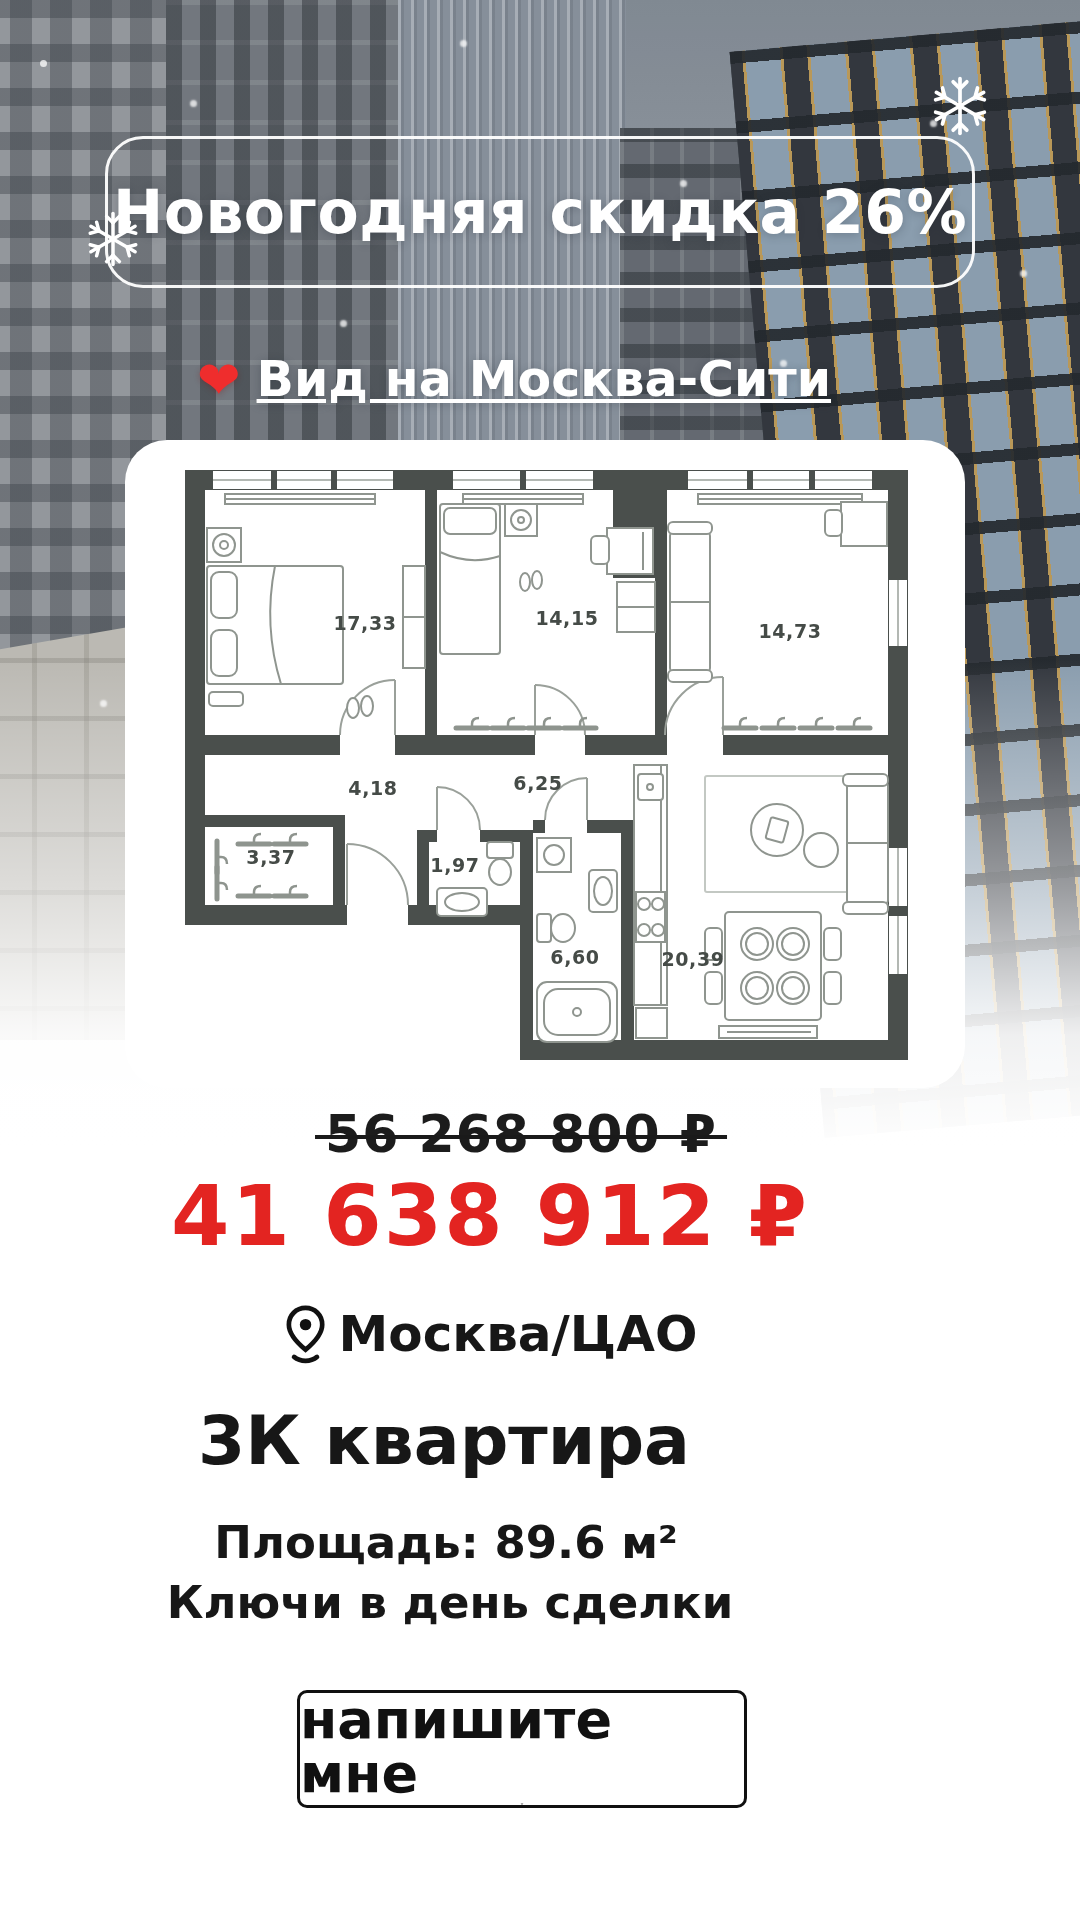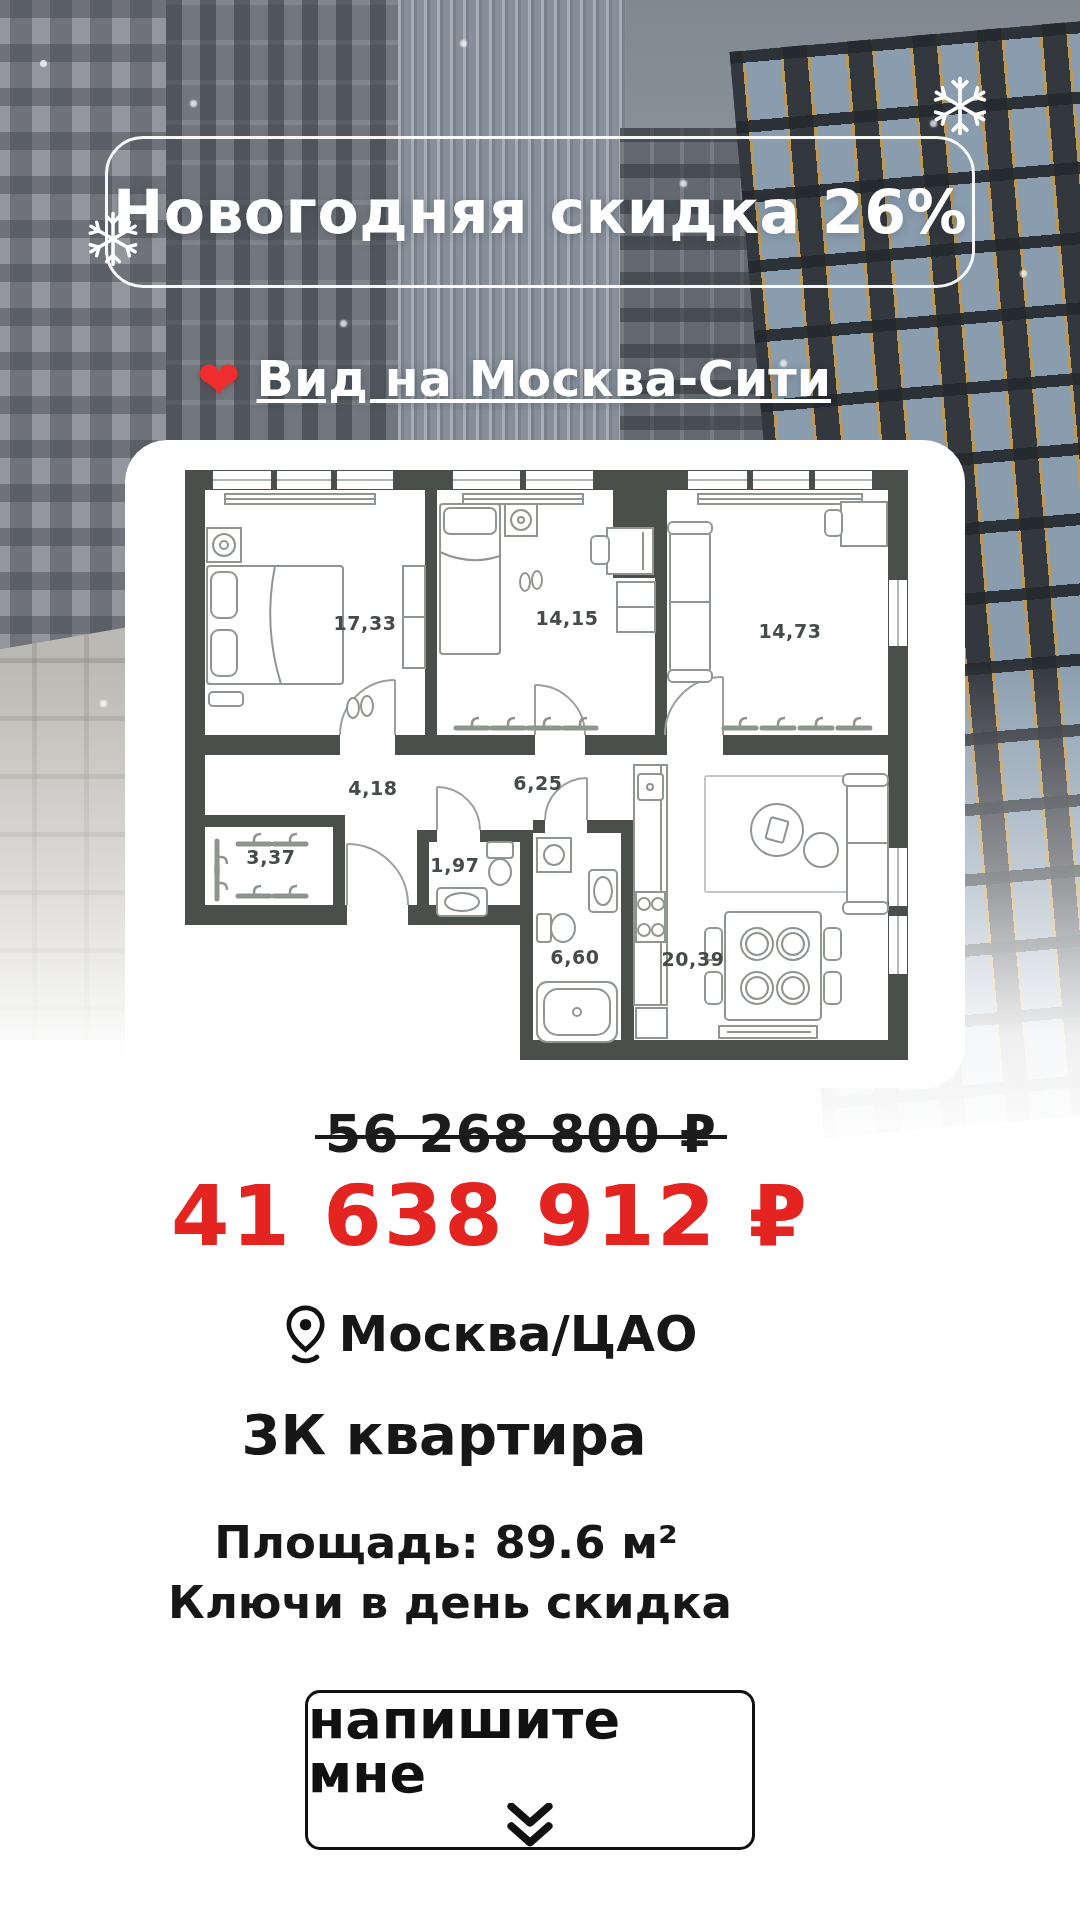--- a/index.html
+++ b/index.html
@@ -63,28 +63,28 @@
   .door{fill:none;stroke:#9aa09a;stroke-width:2;}
   .thin{stroke:#9aa09a;stroke-width:1.5;}
   .lbl{font-family:"DejaVu Sans",sans-serif;font-size:19px;fill:#454b47;letter-spacing:.6px;text-anchor:middle;}
 
   
   .cline{position:absolute;transform:translateX(-50%);white-space:nowrap;line-height:1.1;color:#171717;}
   .old-price{top:1098px;left:521px;font-size:52px;font-weight:600;letter-spacing:1px;color:#1c1c1c;margin-top:8px;}
   .old-price::after{content:"";position:absolute;left:-10px;right:-10px;top:50%;height:4px;background:#1a1a1a;}
   .new-price{top:1170px;left:490px;font-size:84px;font-weight:800;letter-spacing:2px;color:#e32421;}
   .location-row{top:1303px;left:489px;display:flex;align-items:center;gap:8px;font-size:50px;font-weight:700;}
-  .type-line{top:1404px;left:444px;font-size:56px;font-weight:700;}
+  .type-line{top:1404px;left:444px;font-size:68px;font-weight:700;}
   .area-line{top:1518px;left:446px;font-size:45px;font-weight:700;}
   .keys-line{top:1578px;left:450px;font-size:45px;font-weight:700;}
 
   
-  .cta{left:297px;top:1690px;width:450px;height:160px;background:#fff;border:3.5px solid #101010;
-       border-radius:15px;display:flex;flex-direction:column;align-items:center;justify-content:center;
-       gap:2px;box-sizing:border-box;cursor:pointer;margin-left:8px;}
+  .cta{left:297px;top:1690px;width:450px;height:118px;background:#fff;border:3.5px solid #101010;
+       border-radius:10px;display:flex;flex-direction:column;align-items:center;justify-content:center;
+       gap:2px;box-sizing:border-box;cursor:pointer;}
   .cta-label{font-size:54px;font-weight:700;color:#111;line-height:1;}
   .chev{stroke:#111;stroke-width:7;fill:none;stroke-linecap:round;stroke-linejoin:round;}
 </style>
 </head>
 <body>
 
 <div class="page">
 
   <div class="photo">
     <div class="bldg bTL"></div>
@@ -334,21 +334,21 @@
   <div class="cline location-row">
     <svg width="50" height="62" viewBox="0 0 48 58">
       <path d="M24 4c-9 0-16 7-16 16 0 10 10 19 16 24 6-5 16-14 16-24 0-9-7-16-16-16z" fill="none" stroke="#111" stroke-width="4.5"></path>
       <circle cx="24" cy="20" r="5.5" fill="#111"></circle>
       <path d="M13 51c6 5 16 5 22 0" fill="none" stroke="#111" stroke-width="4.5" stroke-linecap="round"></path>
     </svg>
     <span>Москва/ЦАО</span>
   </div>
   <div class="cline type-line">3К квартира</div>
   <div class="cline area-line">Площадь: 89.6 м²</div>
-  <div class="cline keys-line">Ключи в день скидка</div>
+  <div class="cline keys-line">Ключи в день сделки</div>
 
   <div class="abs cta">
     <div class="cta-label">напишите мне</div>
     <svg width="56" height="44" viewBox="0 0 48 40">
       <polyline class="chev" points="7,3 24,18 41,3"></polyline>
       <polyline class="chev" points="7,21 24,36 41,21"></polyline>
     </svg>
   </div>
 
 </div>

